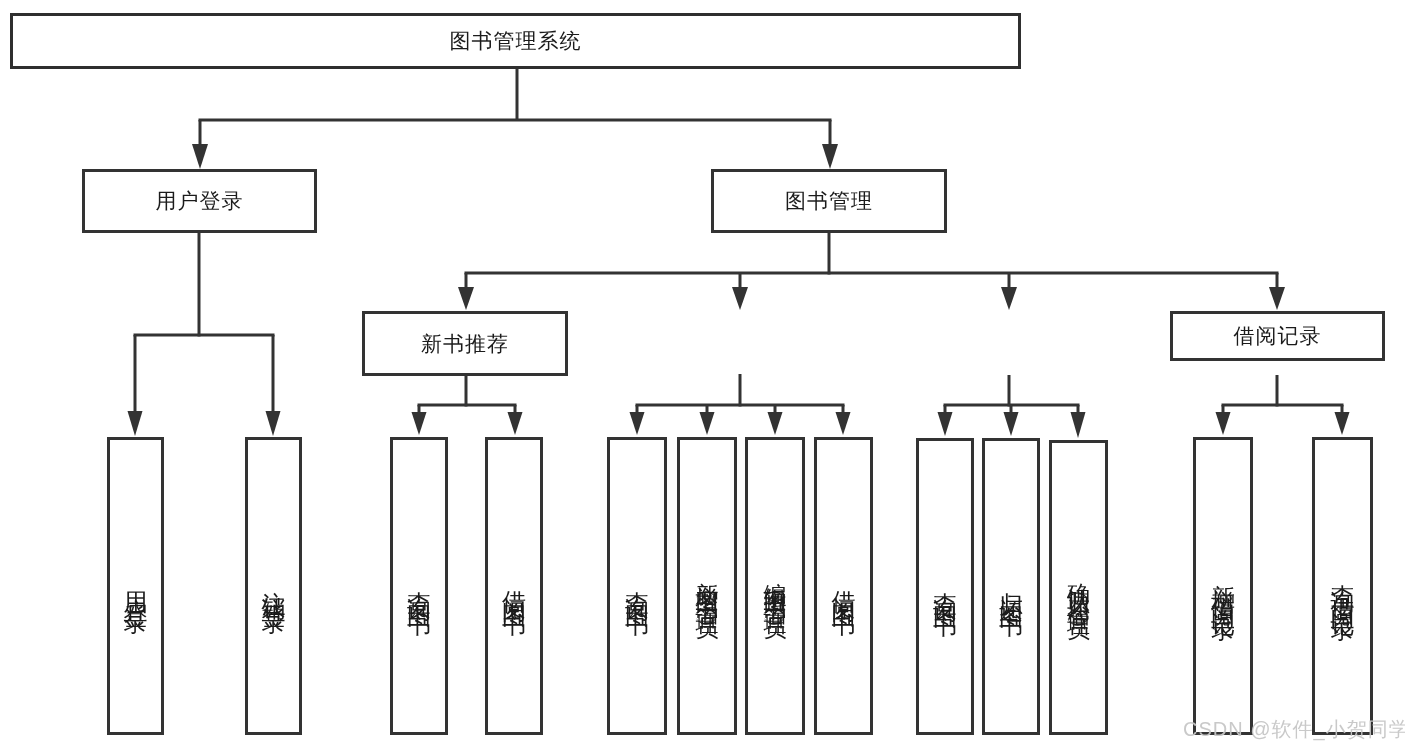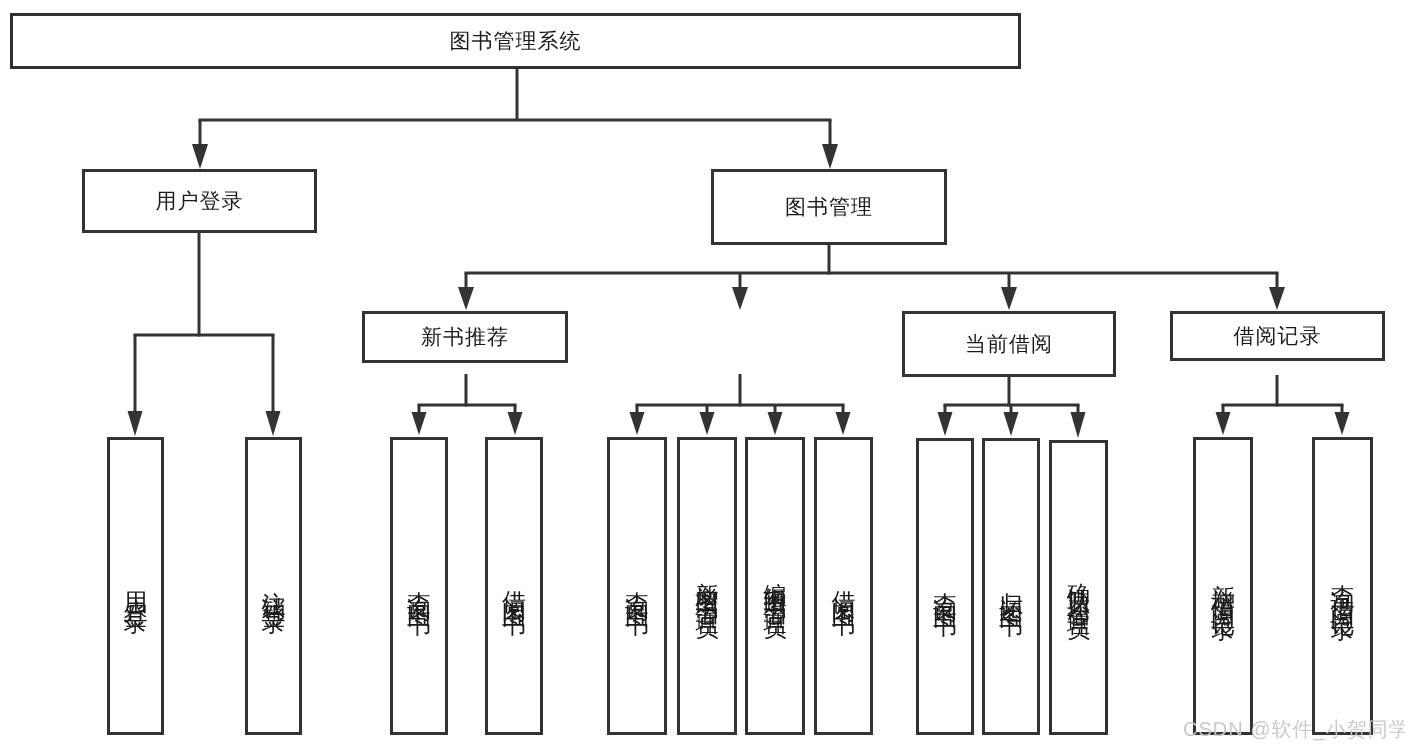--- a/index.html
+++ b/index.html
@@ -124,29 +124,26 @@
     </g>
   </svg>
 
   <div class="box hbox root-box" style="left:10px;top:13px;width:1011px;height:56px">
     <span>图书管理系统</span>
   </div>
 
   <div class="box hbox" style="left:82px;top:169px;width:235px;height:64px">
     <span>用户登录</span>
   </div>
-  <div class="box hbox" style="left:711px;top:169px;width:236px;height:76px">
+  <div class="box hbox" style="left:711px;top:169px;width:236px;height:64px">
     <span>图书管理</span>
   </div>
 
-  <div class="box hbox" style="left:362px;top:311px;width:206px;height:52px">
+  <div class="box hbox" style="left:362px;top:311px;width:206px;height:65px">
     <span>新书推荐</span>
-  </div>
-  <div class="box hbox" style="left:902px;top:311px;width:214px;height:66px">
-    <span>当前借阅</span>
   </div>
   <div class="box hbox" style="left:1170px;top:311px;width:215px;height:50px">
     <span>借阅记录</span>
   </div>
 
   <div class="box" style="left:107px;top:437px;width:57px;height:298px">
     <span class="vtext">用户登录</span>
   </div>
   <div class="box" style="left:245px;top:437px;width:57px;height:298px">
     <span class="vtext">注销登录</span>

